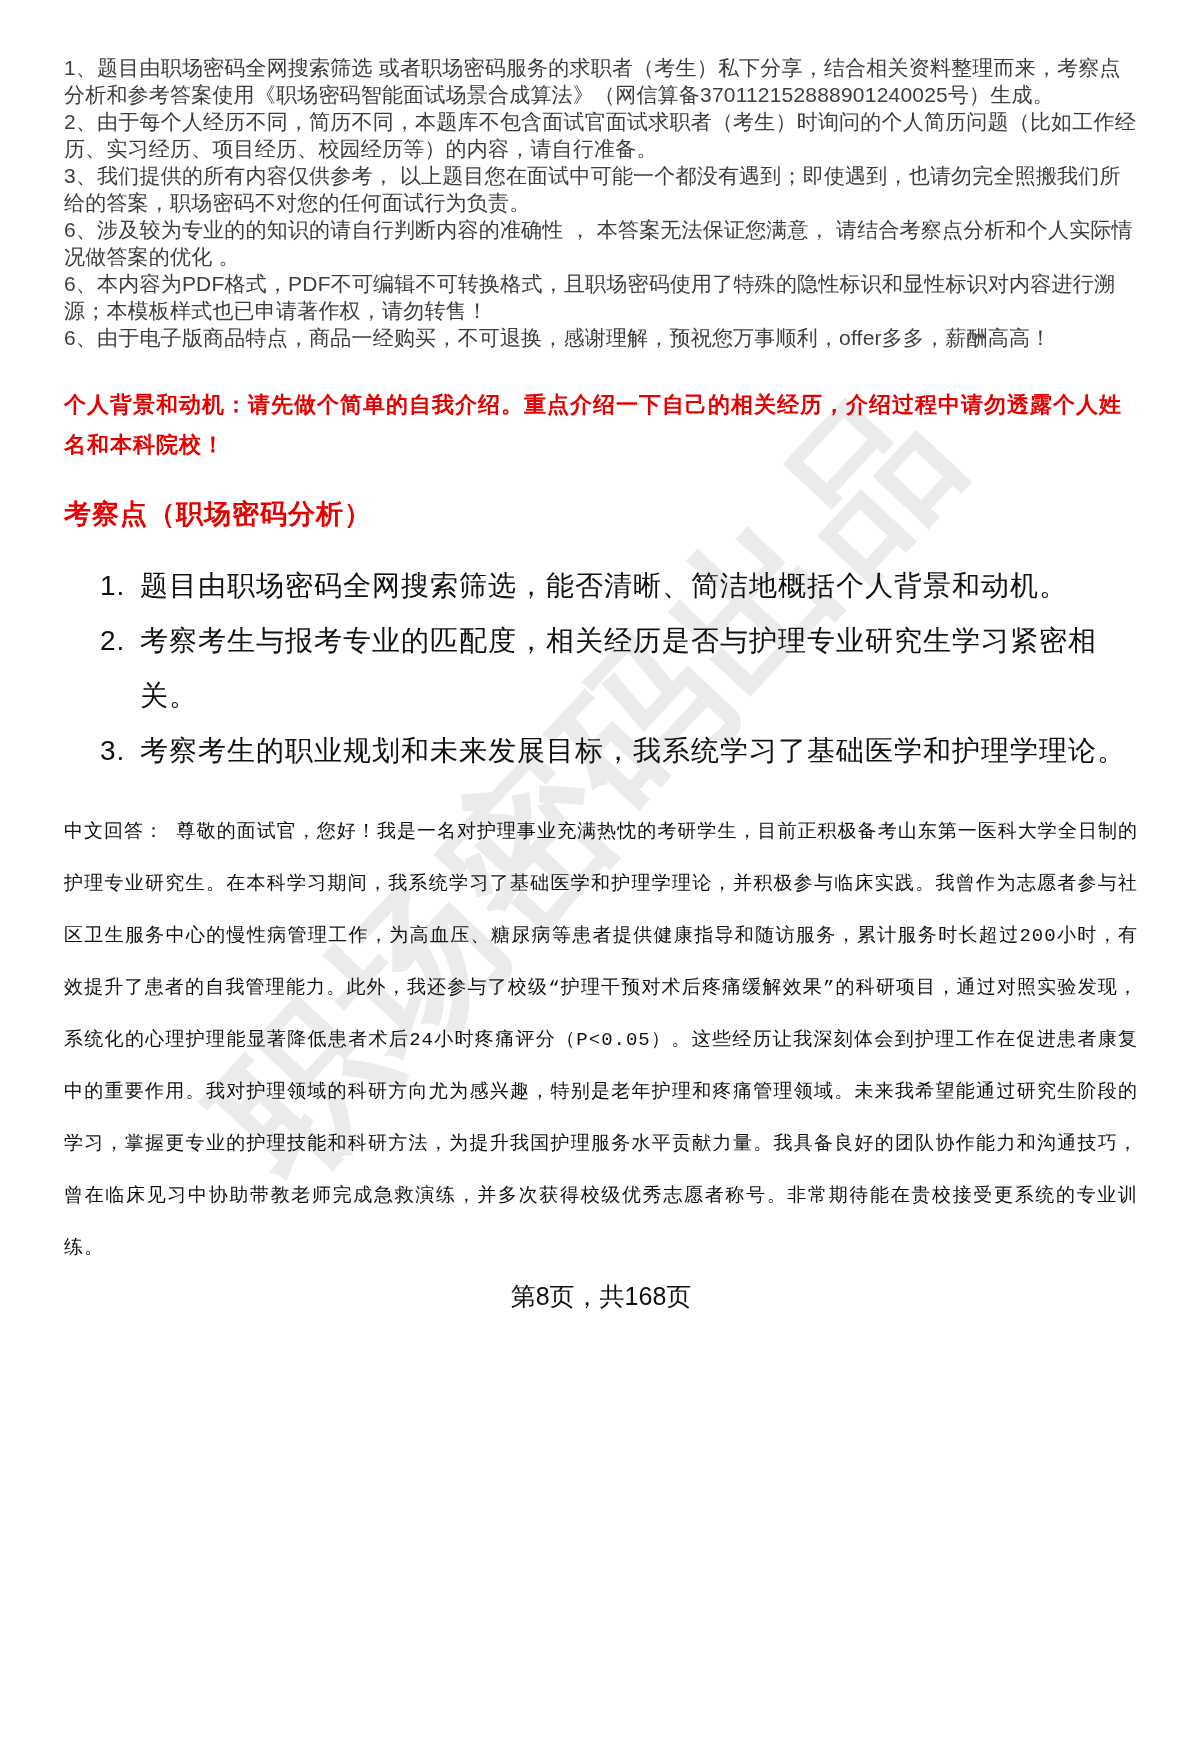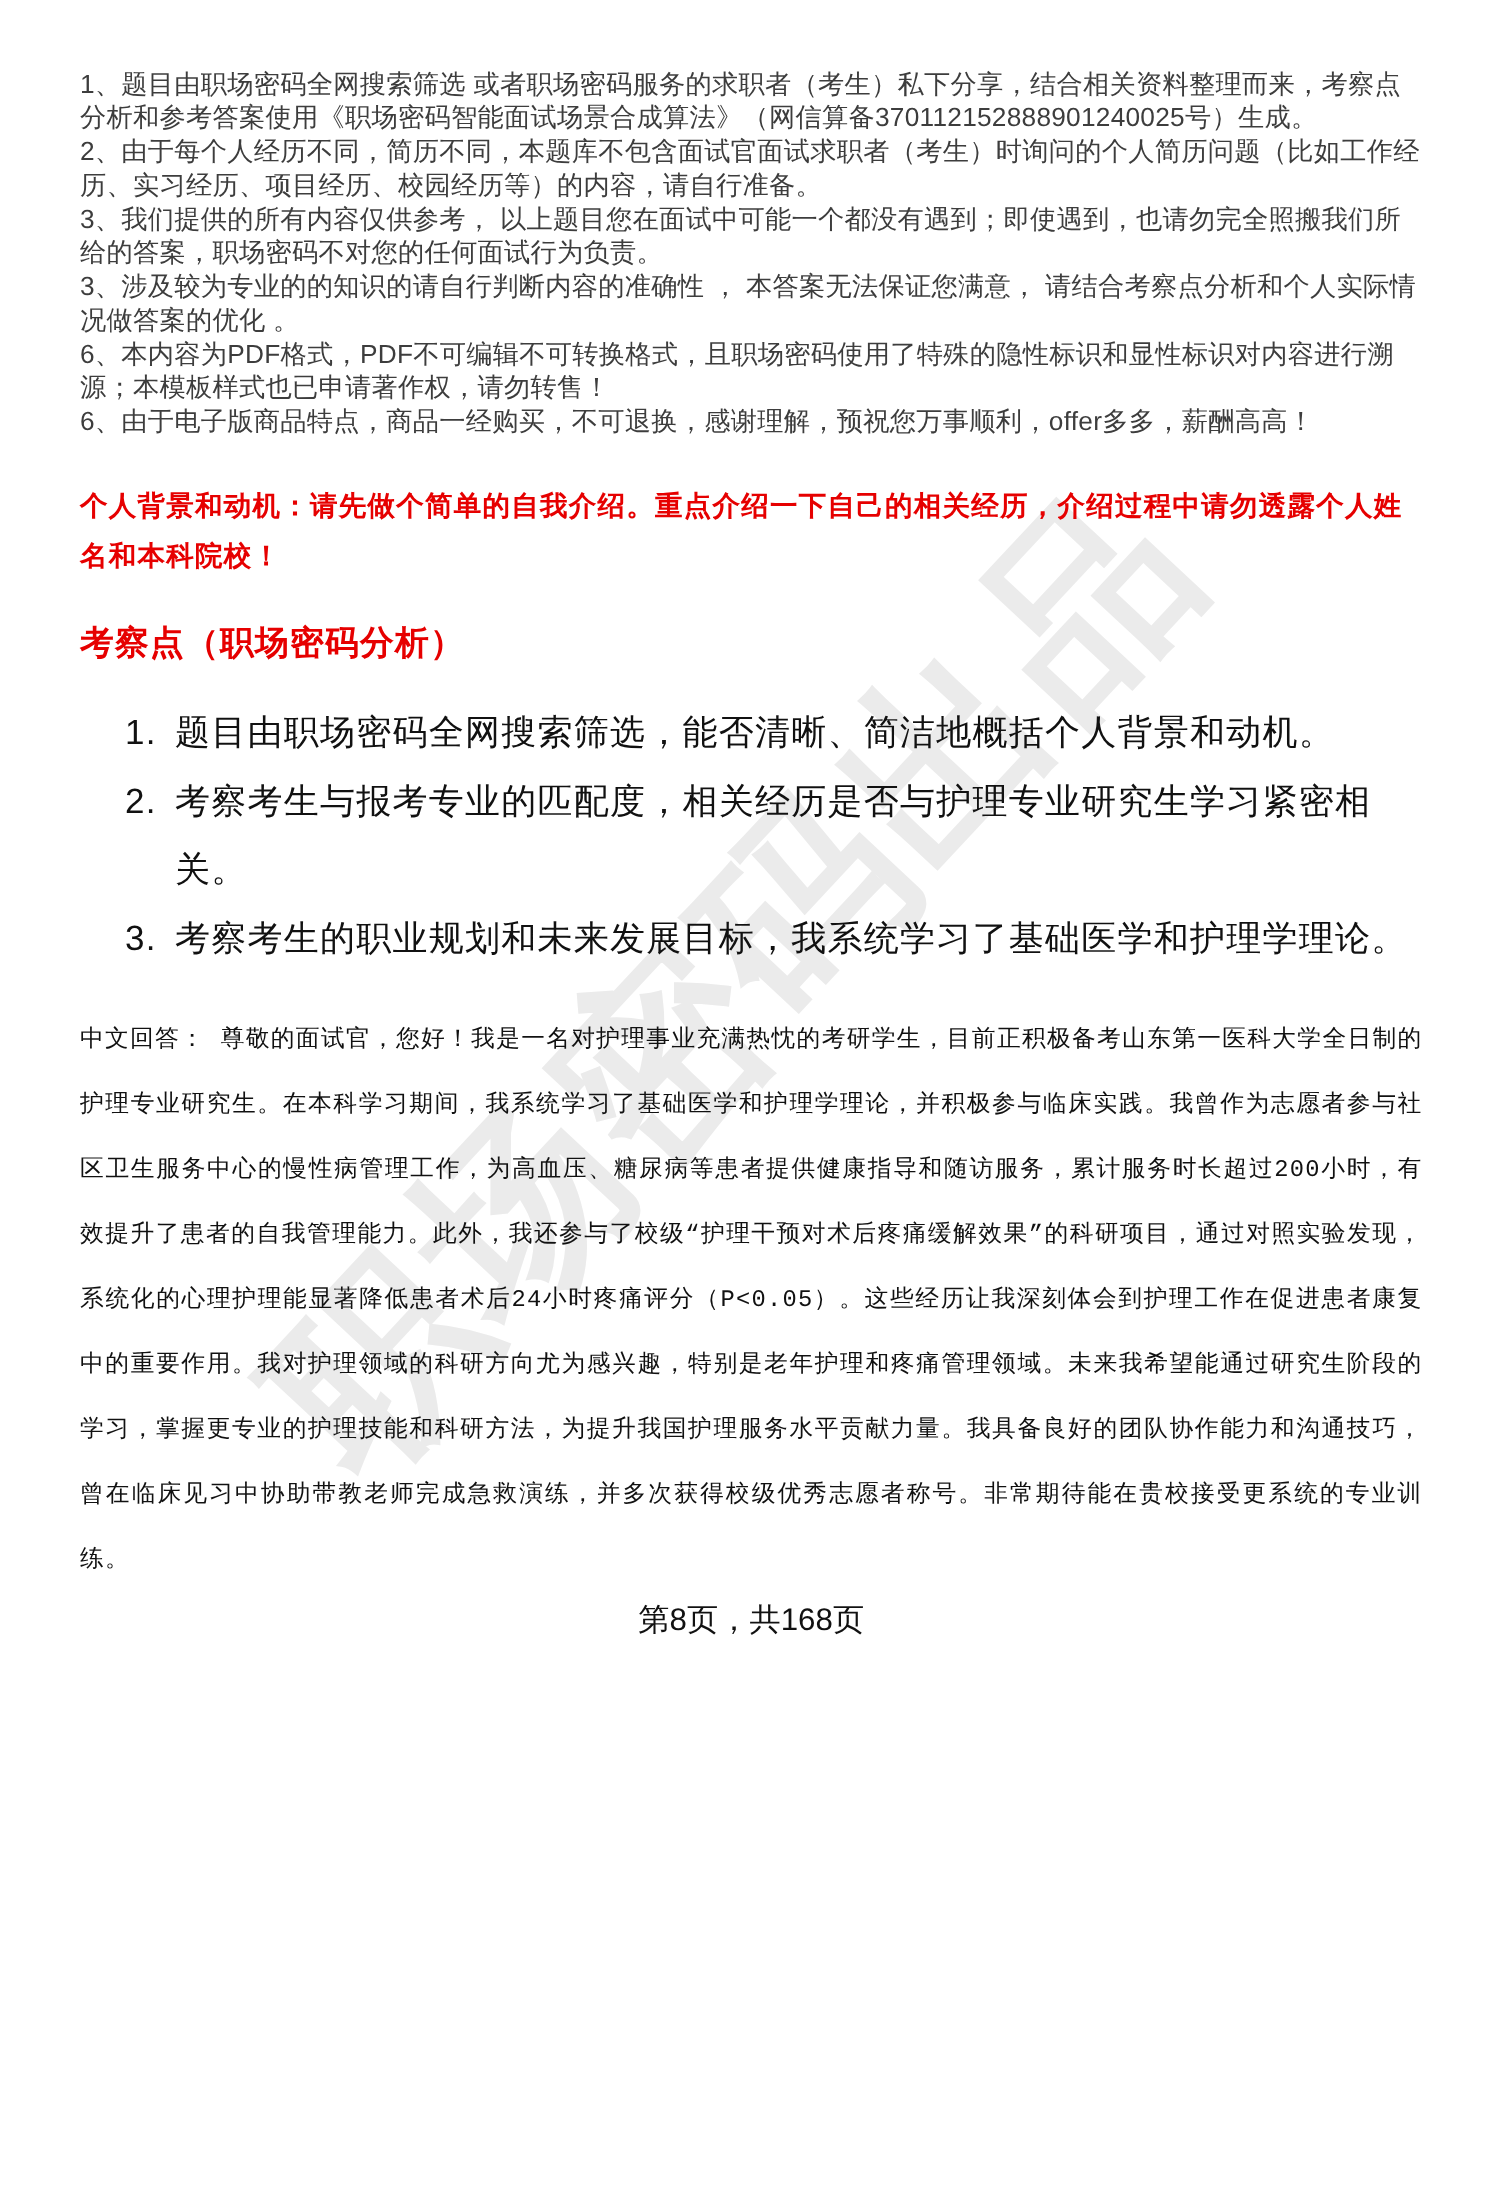--- a/index.html
+++ b/index.html
@@ -103,21 +103,21 @@
 <div class="page">
 
   <div class="watermark">职场密码出品</div>
 
   <div class="content">
 
     <section class="disclaimer">
       <p>1、题目由职场密码全网搜索筛选 或者职场密码服务的求职者（考生）私下分享，结合相关资料整理而来，考察点分析和参考答案使用《职场密码智能面试场景合成算法》（网信算备370112152888901240025号）生成。</p>
       <p>2、由于每个人经历不同，简历不同，本题库不包含面试官面试求职者（考生）时询问的个人简历问题（比如工作经历、实习经历、项目经历、校园经历等）的内容，请自行准备。</p>
       <p>3、我们提供的所有内容仅供参考， 以上题目您在面试中可能一个都没有遇到；即使遇到，也请勿完全照搬我们所给的答案，职场密码不对您的任何面试行为负责。</p>
-      <p>3、涉及较为专业的的知识的请自行判断内容的准确性 ， 本答案无法保证您满意， 请结合考察点分析和个人实际情况做答案的优化 。</p>
+      <p>6、涉及较为专业的的知识的请自行判断内容的准确性 ， 本答案无法保证您满意， 请结合考察点分析和个人实际情况做答案的优化 。</p>
       <p>6、本内容为PDF格式，PDF不可编辑不可转换格式，且职场密码使用了特殊的隐性标识和显性标识对内容进行溯源；本模板样式也已申请著作权，请勿转售！</p>
       <p>6、由于电子版商品特点，商品一经购买，不可退换，感谢理解，预祝您万事顺利，offer多多，薪酬高高！</p>
     </section>
 
     <h1 class="q-title">个人背景和动机：请先做个简单的自我介绍。重点介绍一下自己的相关经历，介绍过程中请勿透露个人姓名和本科院校！</h1>
 
     <h2 class="section-heading">考察点（职场密码分析）</h2>
 
     <ol class="points">
       <li class="point">

